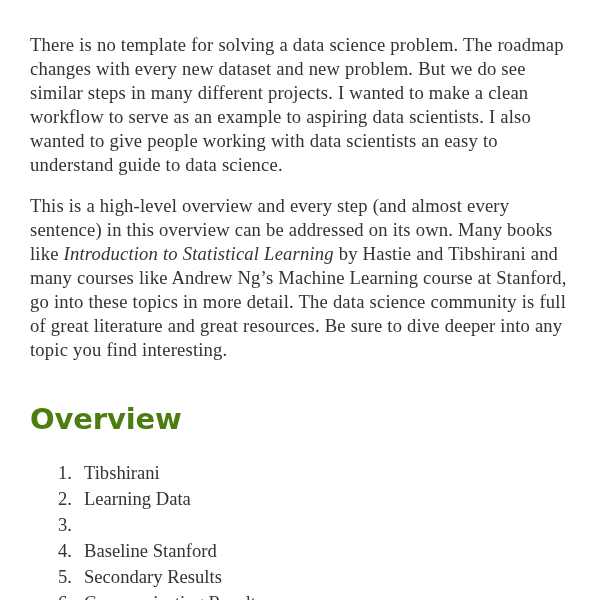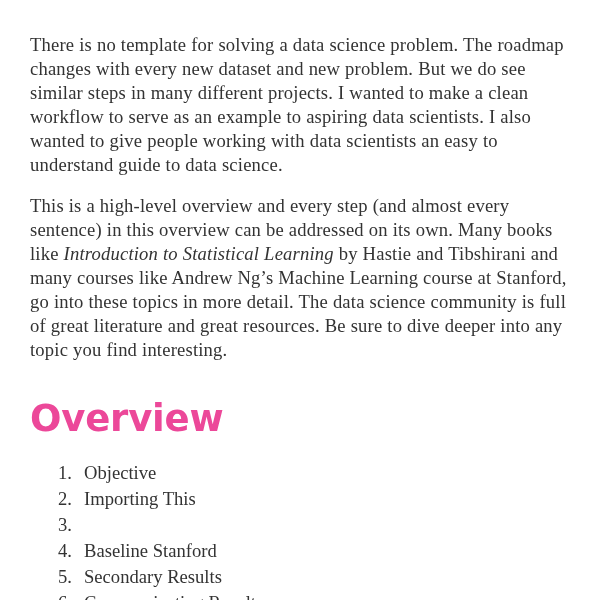--- a/index.html
+++ b/index.html
@@ -43,24 +43,24 @@
   }
 
   .para em,
   .italic {
     font-style: italic;
   }
 
   .section-heading {
     font-family: "DejaVu Sans", "Liberation Sans", sans-serif;
     font-weight: bold;
-    font-size: 37px;
+    font-size: 29px;
     line-height: 34px;
     letter-spacing: -0.005em;
-    color: #ec4899;
+    color: #4d7c0f;
     margin: 0;
     padding: 0;
   }
 
   .heading-block {
     margin-top: 40px;
   }
 
   .overview-list {
     list-style: none;
@@ -102,25 +102,25 @@
     <p class="para">
       <span>This is a high-level overview and every step (and almost every sentence) in this overview can be addressed on its own. Many books like </span><em class="italic">Introduction to Statistical Learning</em><span> by Hastie and Tibshirani and many courses like Andrew Ng’s Machine Learning course at Stanford, go into these topics in more detail. The data science community is full of great literature and great resources. Be sure to dive deeper into any topic you find interesting.</span>
     </p>
 
     <div class="heading-block">
       <h2 class="section-heading">Overview</h2>
 
       <ol class="overview-list">
         <li class="list-item">
           <span class="item-marker">1.</span>
-          <span class="item-label">Objective</span>
+          <span class="item-label">Tibshirani</span>
         </li>
         <li class="list-item">
           <span class="item-marker">2.</span>
-          <span class="item-label">Importing This</span>
+          <span class="item-label">Learning Data</span>
         </li>
         <li class="list-item">
           <span class="item-marker">3.</span>
         </li>
         <li class="list-item">
           <span class="item-marker">4.</span>
           <span class="item-label">Baseline Stanford</span>
         </li>
         <li class="list-item">
           <span class="item-marker">5.</span>

